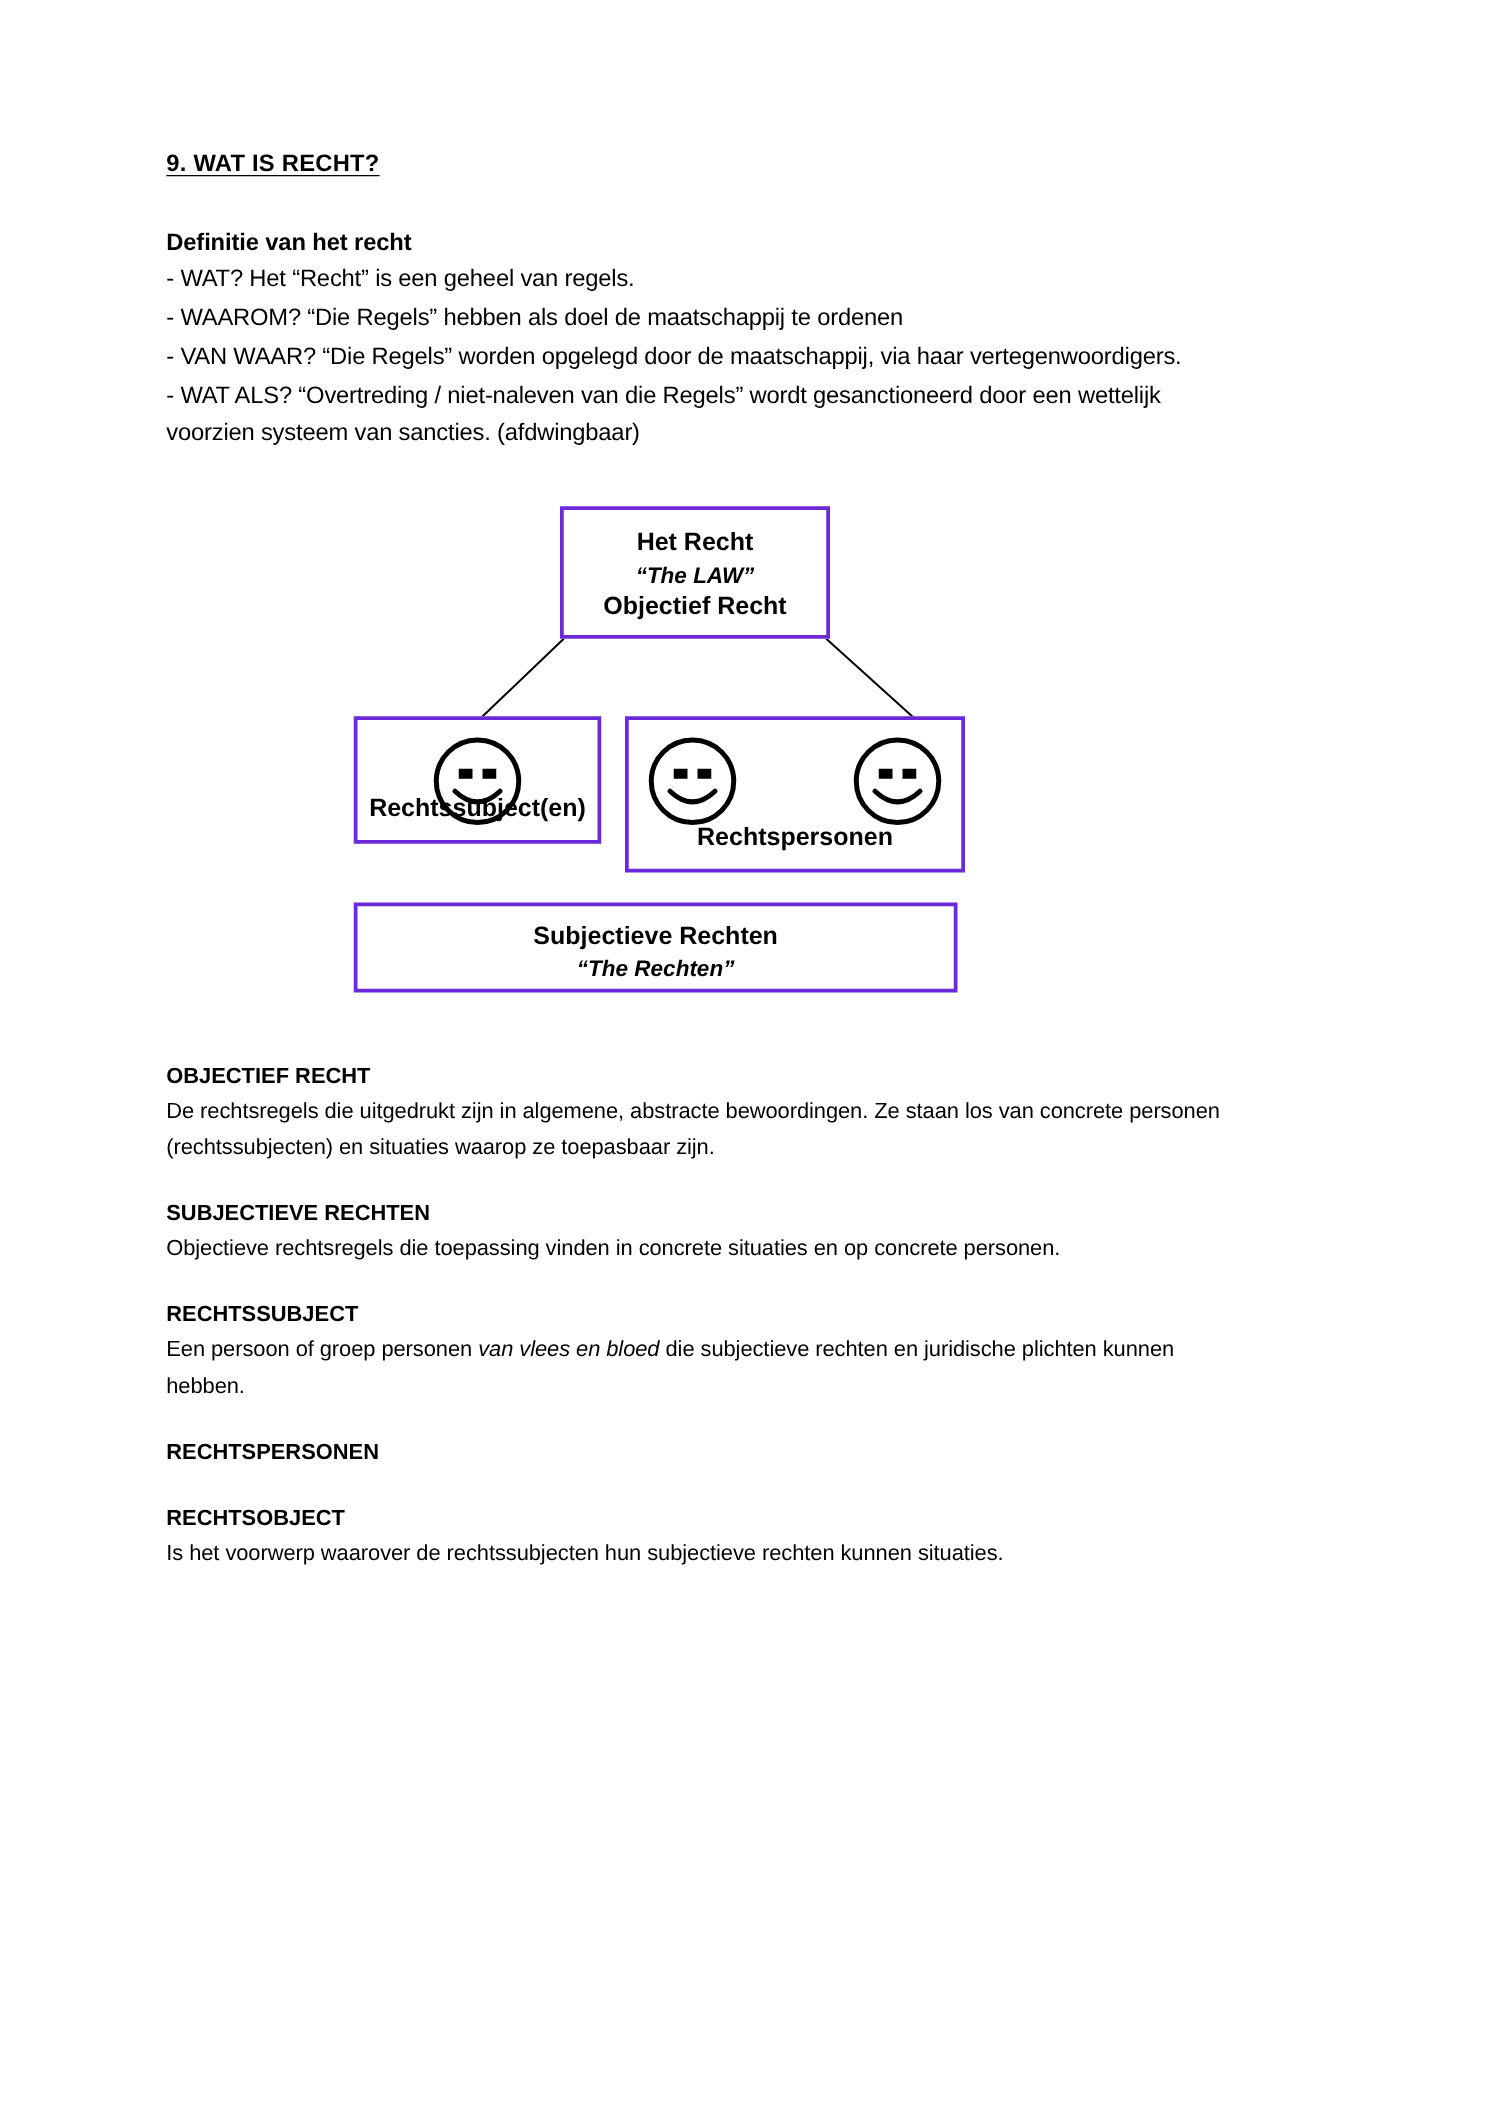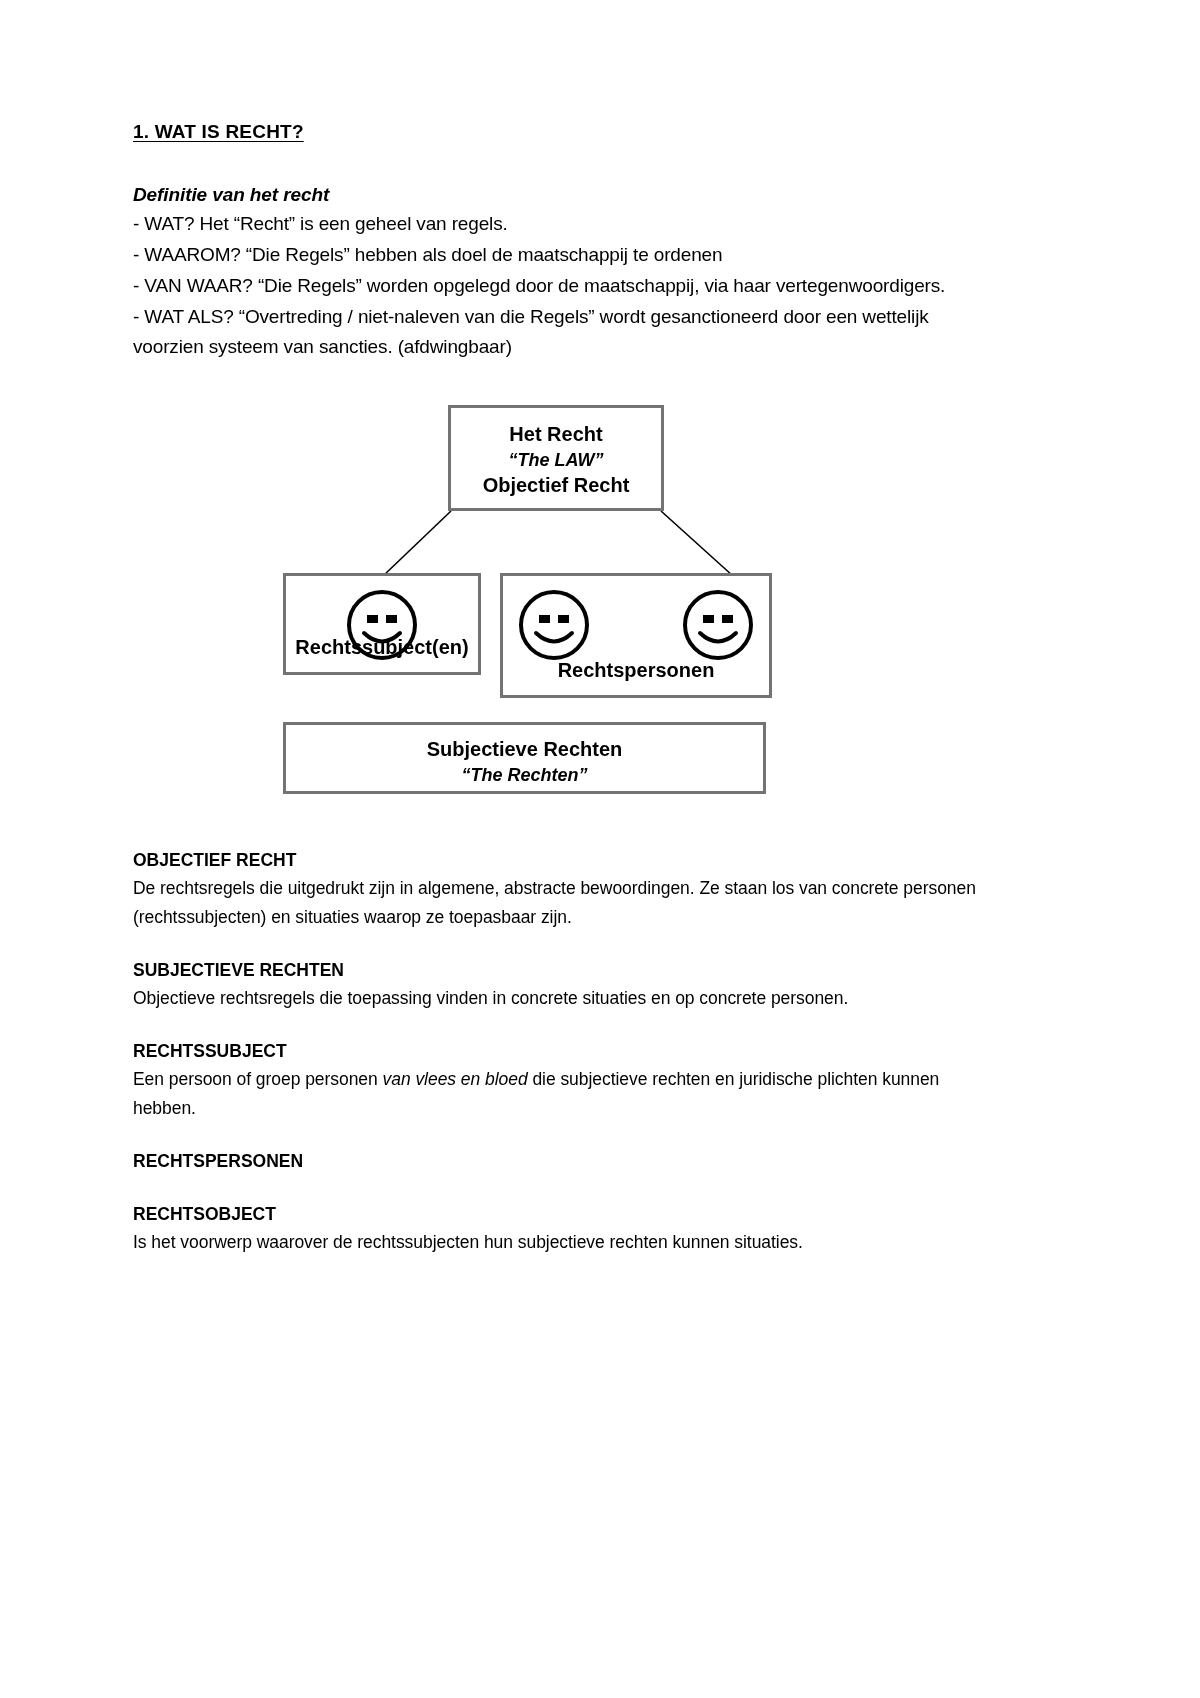--- a/index.html
+++ b/index.html
@@ -38,21 +38,20 @@
     text-decoration: underline;
     text-underline-offset: 3px;
     margin: 0 0 0 0;
     line-height: 1.25;
   }
   .spacer-lg { height: 37px; }
 
   .subhead {
     font-size: 19px;
     font-weight: bold;
-    font-style: italic;
     margin: 0;
     line-height: 1.5;
     letter-spacing: -0.1px;
   }
   .bullet-line {
     font-size: 19px;
     line-height: 1.62;
     margin: 0;
     letter-spacing: -0.15px;
     white-space: nowrap;
@@ -83,21 +82,21 @@
 
   
   .diagram {
     position: relative;
     width: 860px;
     height: 410px;
     margin: 0;
   }
   .dbox {
     position: absolute;
-    border: 3px solid #737373;
+    border: 3px solid #6d28d9;
     background: #ffffff;
     box-sizing: border-box;
     z-index: 2;
   }
   .dbox-label {
     text-align: center;
     font-weight: bold;
     font-size: 20px;
     line-height: 1.35;
   }
@@ -158,21 +157,21 @@
     z-index: 1;
     pointer-events: none;
   }
 </style>
 </head>
 <body>
 
 <div class="page">
   <div class="content">
 
-    <div class="doc-title">1. WAT IS RECHT?</div>
+    <div class="doc-title">9. WAT IS RECHT?</div>
 
     <div class="spacer-lg"></div>
 
     <div class="subhead">Definitie van het recht</div>
 
     <div class="bullet-line">- WAT?  Het “Recht” is een geheel van regels.</div>
     <div class="bullet-line">- WAAROM? “Die Regels” hebben als doel de maatschappij te ordenen</div>
     <div class="bullet-line">- VAN WAAR? “Die Regels” worden opgelegd door de maatschappij, via haar vertegenwoordigers.</div>
     <div class="bullet-wrap">- WAT ALS? “Overtreding / niet-naleven van die Regels” wordt gesanctioneerd door een wettelijk voorzien systeem van sancties. (afdwingbaar)</div>
 

